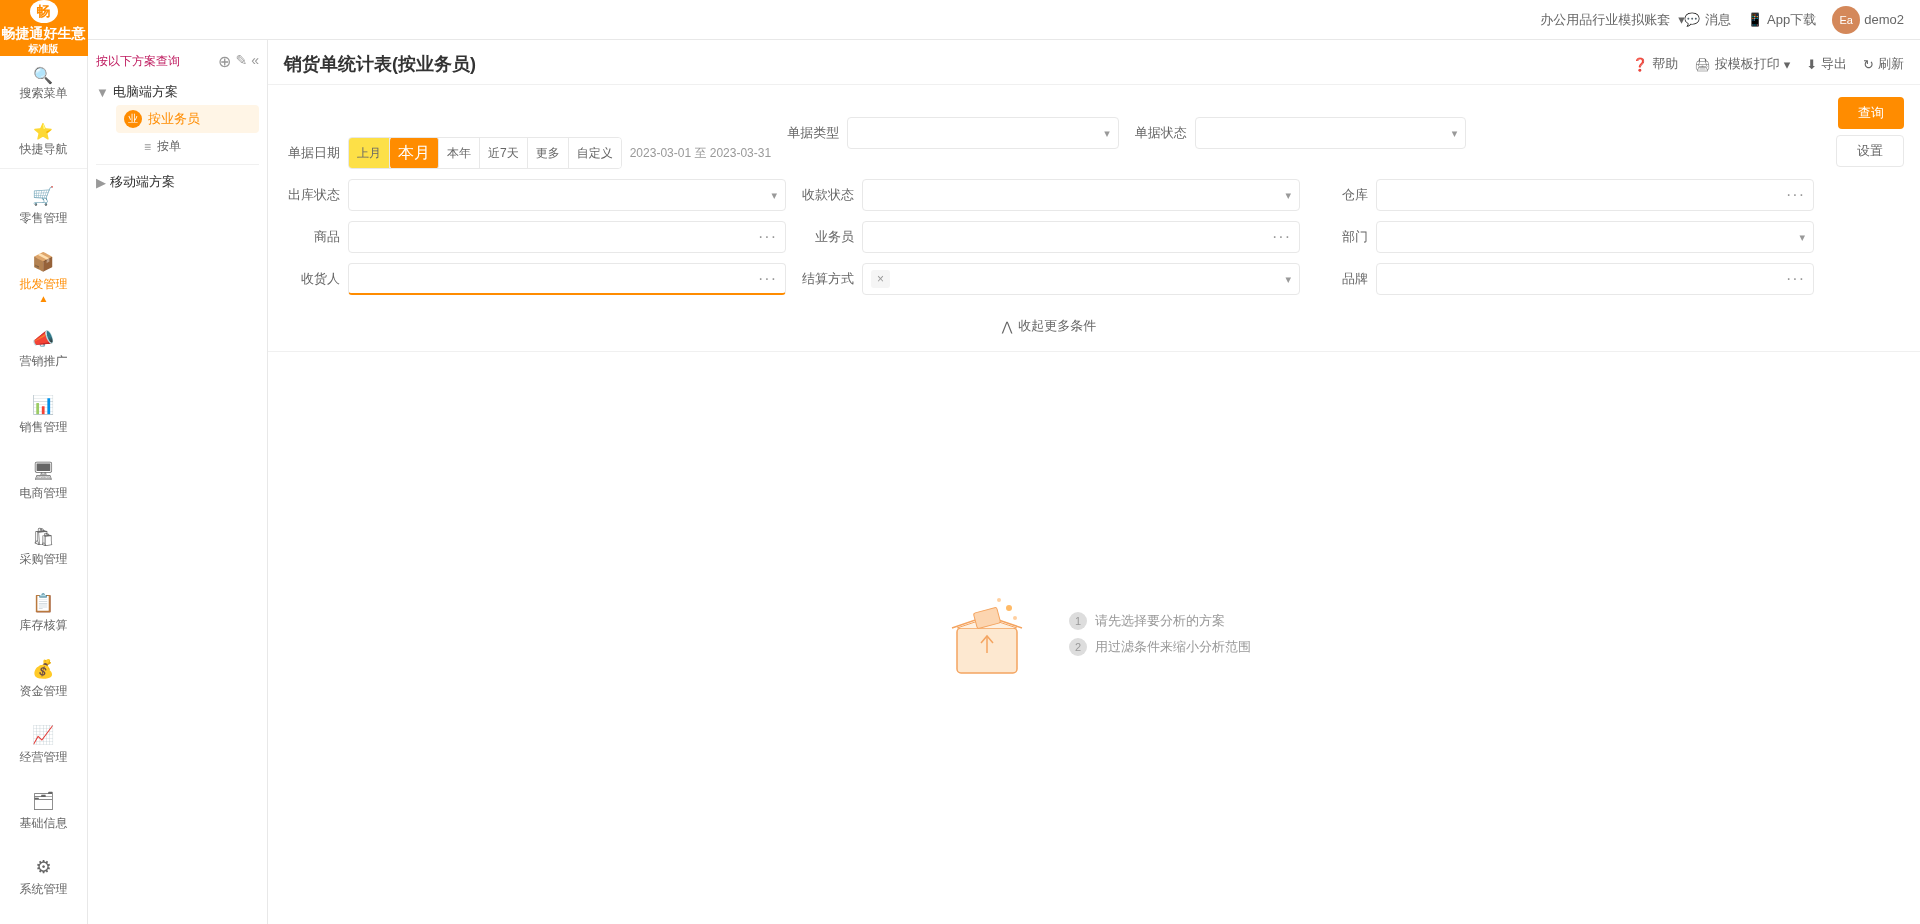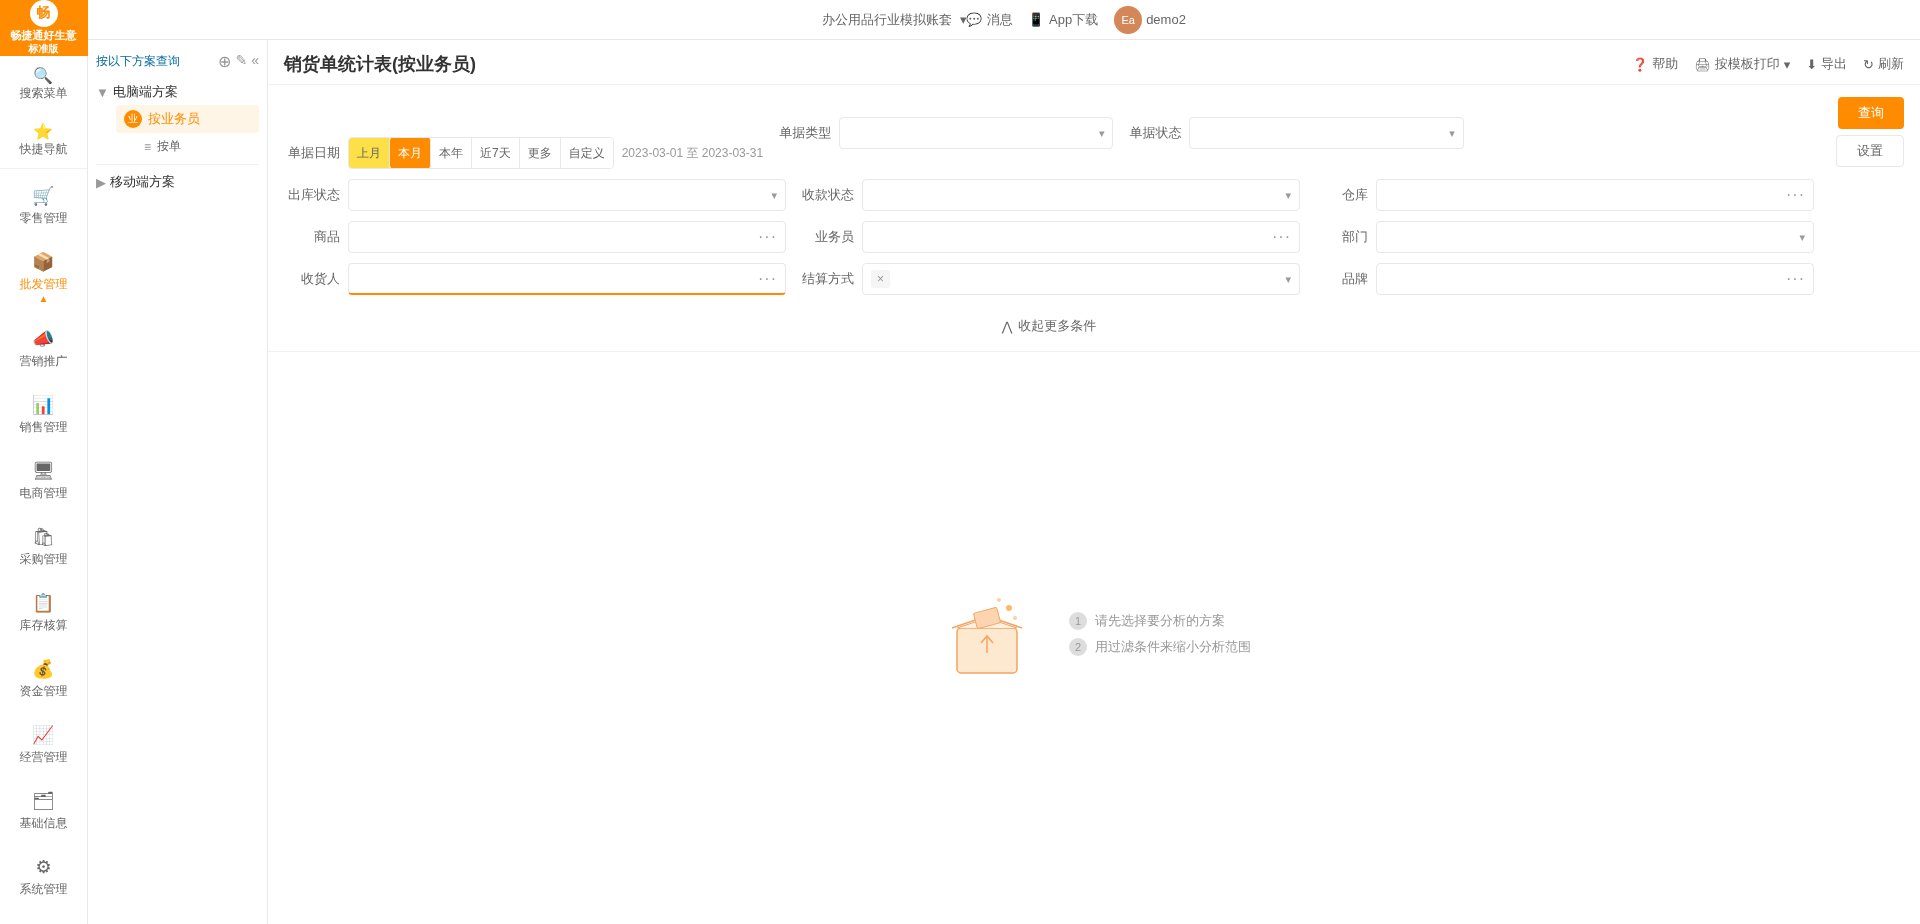--- a/index.html
+++ b/index.html
@@ -92,21 +92,21 @@
     }
 
     
     .top-header {
       height: 40px;
       background: #fff;
       border-bottom: 1px solid #e8e8e8;
       display: flex;
       align-items: center;
       padding: 0 16px;
-      justify-content: center;
+      justify-content: flex-end;
       flex-shrink: 0;
     }
     .top-header-left {
       display: flex;
       align-items: center;
       gap: 8px;
       color: #666;
       font-size: 13px;
     }
     .top-header-right {
@@ -428,21 +428,21 @@
     }
   </style>
 </head>
 <body>
 
 <div class="sidebar">
   <div class="sidebar-logo">
     <div class="logo-icon">
       <span>畅</span>
     </div>
-    <span style="font-size:11px; text-align:right; line-height:1.2;">畅捷通好生意</span>
+    <span style="font-size:14px; text-align:right; line-height:1.2;">畅捷通好生意</span>
     <span style="font-size:10px;">标准版</span>
   </div>
 
   <div class="sidebar-nav">
     <div class="search-menu-item">
       <span style="font-size:16px;">🔍</span>
       <span>搜索菜单</span>
     </div>
     <div class="quick-nav-item">
       <span style="font-size:16px;">⭐</span>
@@ -524,21 +524,21 @@
         <span>demo2</span>
       </div>
     </div>
   </div>
 
 
   <div class="content-area">
 
     <div class="left-panel">
       <div class="left-panel-header">
-        <span style="font-size:12px; color:#0369a1;">按以下方案查询</span>
+        <span style="font-size:12px; color:#be185d;">按以下方案查询</span>
         <div class="actions">
           <span title="添加" style="color:#999; font-size:16px; cursor:pointer;">⊕</span>
           <span title="编辑" style="color:#999; font-size:14px; cursor:pointer;">✎</span>
           <span title="收起" style="color:#999; font-size:14px; cursor:pointer;">«</span>
         </div>
       </div>
 
       <div class="tree-section">
         <div class="tree-parent">
           <span style="color:#999;">▼</span>
@@ -594,21 +594,21 @@
       <div style="display:flex; flex-direction:row; border-bottom: 1px solid #f0f0f0;">
         <div class="filter-main">
           <div class="filter-section">
 
             <div style="display:grid; grid-template-columns: auto 1fr 1fr 1fr; gap: 0 12px; align-items: center;">
 
               <div style="display:flex; align-items:center; gap:8px;margin-top:40px;">
                 <span class="filter-label">单据日期</span>
                 <div style="display:flex; align-items:center; height:32px; border: 1px solid #e8e8e8; border-radius:4px; overflow:hidden;">
                   <button class="date-tab" style="border:none; border-right:1px solid #e8e8e8; height:32px; padding:0 8px; background:#fde047; font-size:12px; cursor:pointer; color:#666;">上月</button>
-                  <button class="date-tab active" style="border:none; border-right:1px solid #e8e8e8; height:32px; padding:0 8px; background:#ff8c00; font-size:12px; cursor:pointer; color:#fff;">本月</button>
+                  <button class="date-tab active" style="border:none; border-right:1px solid #e8e8e8; height:32px; padding:0 8px; background:#ff8c00; font-size:16px; cursor:pointer; color:#fff;">本月</button>
                   <button class="date-tab" style="border:none; border-right:1px solid #e8e8e8; height:32px; padding:0 8px; background:#fff; font-size:12px; cursor:pointer; color:#666;">本年</button>
                   <button class="date-tab" style="border:none; border-right:1px solid #e8e8e8; height:32px; padding:0 8px; background:#fff; font-size:12px; cursor:pointer; color:#666;">近7天</button>
                   <button class="date-tab" style="border:none; border-right:1px solid #e8e8e8; height:32px; padding:0 8px; background:#fff; font-size:12px; cursor:pointer; color:#666;">更多</button>
                   <button class="date-tab" style="border:none; height:32px; padding:0 8px; background:#fff; font-size:12px; cursor:pointer; color:#666;">自定义</button>
                 </div>
                 <span style="font-size:12px; color:#999; white-space:nowrap;">2023-03-01 至 2023-03-31</span>
               </div>
 
               <div style="display:flex; align-items:center; gap:8px;">
                 <span class="filter-label">单据类型</span>

